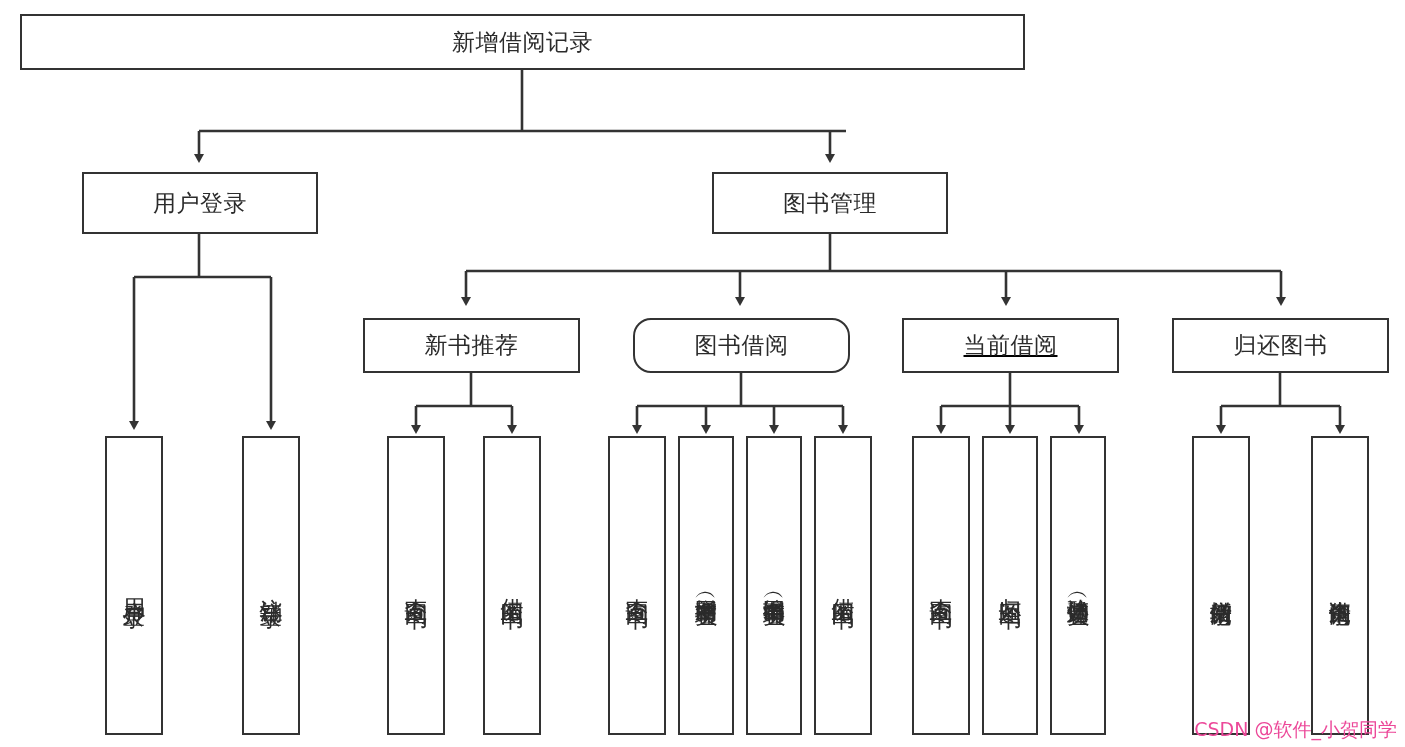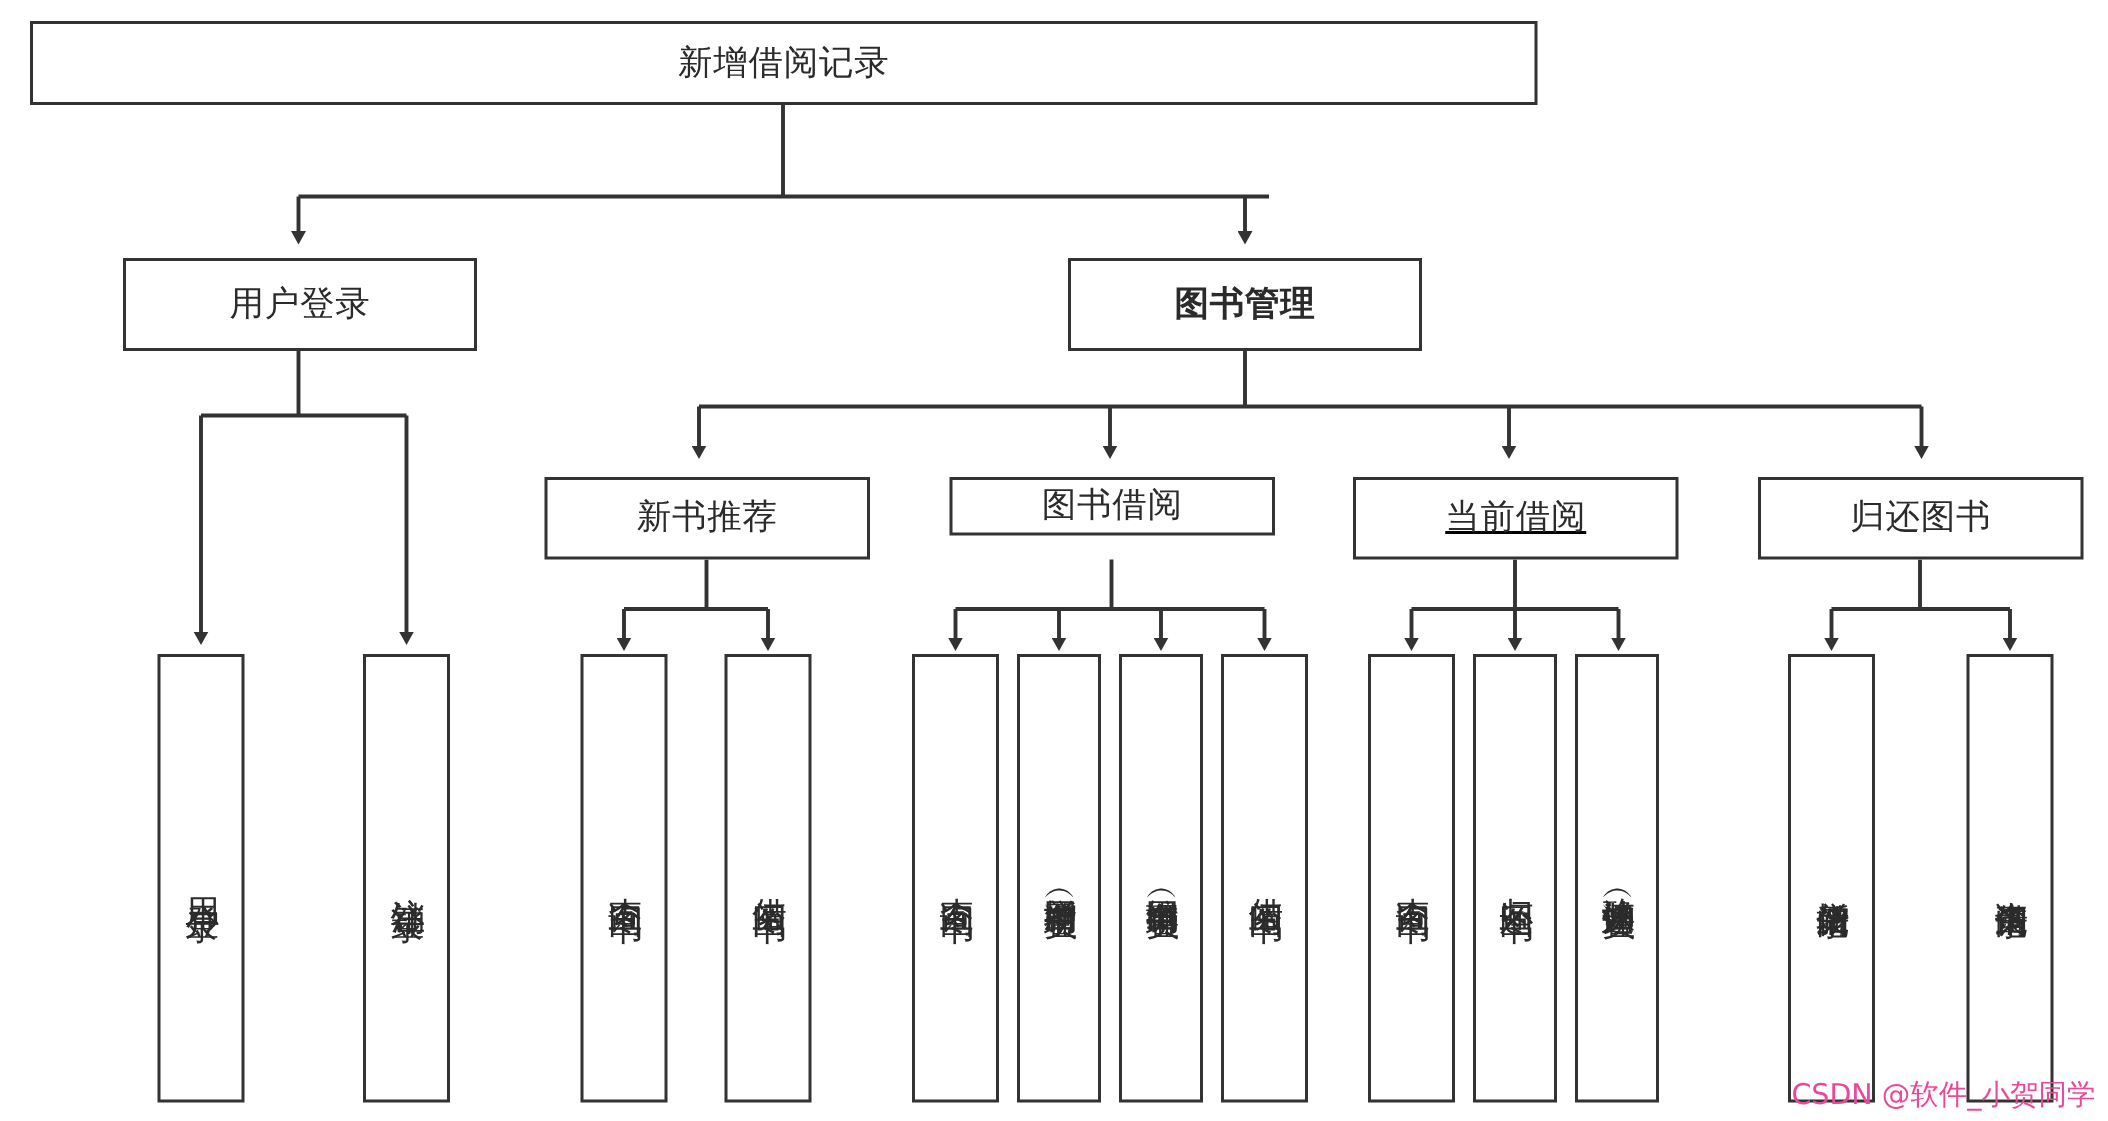--- a/index.html
+++ b/index.html
@@ -124,28 +124,28 @@
     </g>
   </svg>
 
   <div class="node horizontal" style="left:20px; top:14px; width:1005px; height:56px;">
     <span class="label">新增借阅记录</span>
   </div>
 
   <div class="node horizontal" style="left:82px; top:172px; width:236px; height:62px;">
     <span class="label">用户登录</span>
   </div>
-  <div class="node horizontal" style="left:712px; top:172px; width:236px; height:62px;font-weight:bold;">
+  <div class="node horizontal" style="left:712px; top:172px; width:236px; height:62px;">
     <span class="label">图书管理</span>
   </div>
 
   <div class="node horizontal" style="left:363px; top:318px; width:217px; height:55px;">
     <span class="label">新书推荐</span>
   </div>
-  <div class="node horizontal" style="left:633px; top:318px; width:217px; height:39px;">
+  <div class="node horizontal" style="left:633px; top:318px; width:217px; height:55px;border-radius:18px;">
     <span class="label">图书借阅</span>
   </div>
   <div class="node horizontal" style="left:902px; top:318px; width:217px; height:55px;text-decoration:underline;">
     <span class="label">当前借阅</span>
   </div>
   <div class="node horizontal" style="left:1172px; top:318px; width:217px; height:55px;">
     <span class="label">归还图书</span>
   </div>
 
   <div class="node vertical" style="left:105px; top:436px; width:58px; height:299px;">

